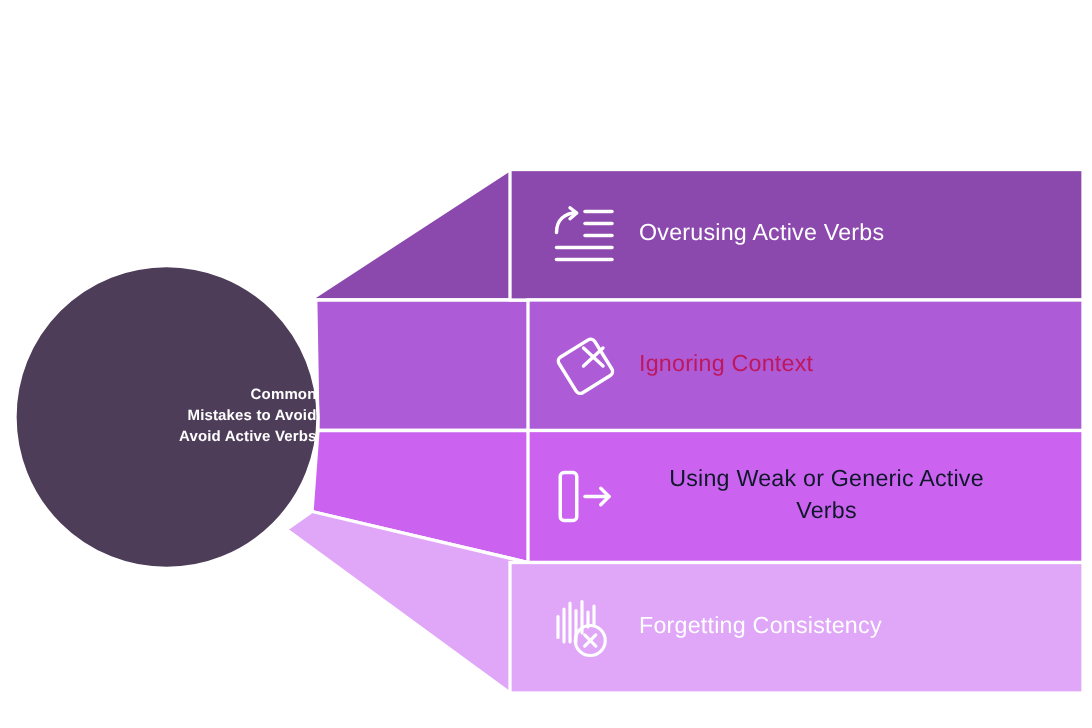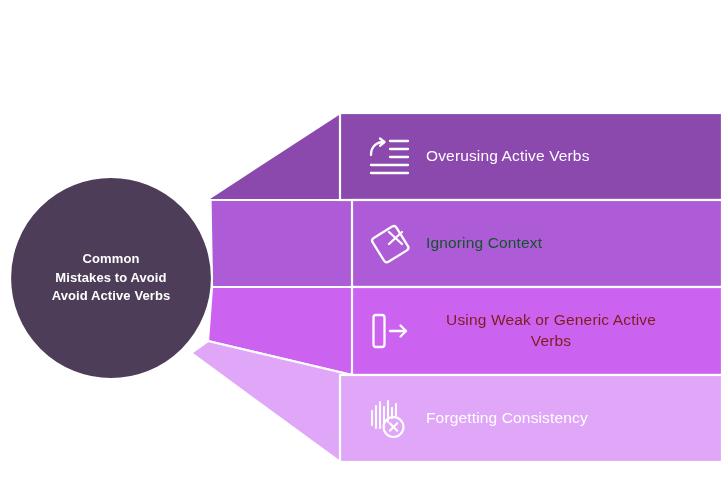--- a/index.html
+++ b/index.html
@@ -36,26 +36,26 @@
     display: block;
   }
   .hub-text {
     position: absolute;
     left: 11px;
     top: 178px;
     width: 200px;
     height: 200px;
     display: flex;
     flex-direction: column;
-    align-items: center;
+    align-items: flex-end;
     justify-content: center;
     text-align: center;
     color: #ffffff;
     font-weight: bold;
-    font-size: 13px;
+    font-size: 10px;
     line-height: 1.42;
     letter-spacing: 0.1px;
     pointer-events: none;
   }
   .hub-text span { display: block; white-space: nowrap; }
 
   .row {
     position: absolute;
     display: flex;
     align-items: center;
@@ -132,32 +132,32 @@
     </div>
 
     <div class="row" id="row-2">
       <div class="row-icon">
         <svg width="42" height="42" viewBox="0 0 42 42" fill="none" stroke="#ffffff" stroke-width="2.3" stroke-linecap="round" stroke-linejoin="round">
           <path d="M6.5 11.5 L27 4.5 A3.2 3.2 0 0 1 31 6.5 L38 27 A3.2 3.2 0 0 1 36 31 L15.5 38 A3.2 3.2 0 0 1 11.5 36 L4.5 15.5 A3.2 3.2 0 0 1 6.5 11.5 Z" transform="rotate(-13 21 21)"></path>
           <line x1="20" y1="9" x2="33" y2="21"></line>
           <line x1="33" y1="9" x2="20" y2="21"></line>
         </svg>
       </div>
-      <div class="row-label" style="color: #14532d;">Ignoring Context</div>
+      <div class="row-label" style="color: #be185d;">Ignoring Context</div>
     </div>
 
     <div class="row" id="row-3">
       <div class="row-icon">
         <svg width="42" height="42" viewBox="0 0 42 42" fill="none" stroke="#ffffff" stroke-width="2.3" stroke-linecap="round" stroke-linejoin="round">
           <rect x="4.5" y="5" width="11" height="32" rx="2.5"></rect>
           <line x1="21" y1="21" x2="37" y2="21"></line>
           <path d="M31.5 15.5 L37 21 L31.5 26.5"></path>
         </svg>
       </div>
-      <div class="row-label" style="color: #7f1d1d;">Using Weak or Generic Active Verbs</div>
+      <div class="row-label" style="color: #0f172a;">Using Weak or Generic Active Verbs</div>
     </div>
 
     <div class="row" id="row-4">
       <div class="row-icon">
         <svg width="42" height="42" viewBox="0 0 42 42" fill="none" stroke="#ffffff" stroke-width="2.1" stroke-linecap="round" stroke-linejoin="round">
           <line x1="3" y1="13" x2="3" y2="27"></line>
           <line x1="7" y1="8" x2="7" y2="30"></line>
           <line x1="11" y1="4" x2="11" y2="30"></line>
           <line x1="15" y1="9" x2="15" y2="30"></line>
           <line x1="19" y1="3" x2="19" y2="24"></line>

